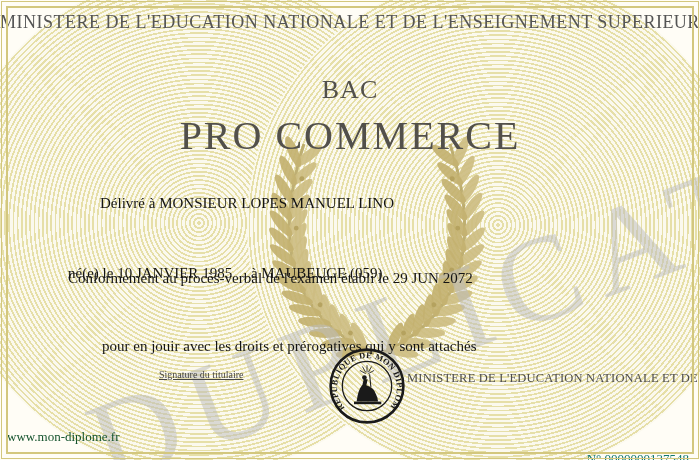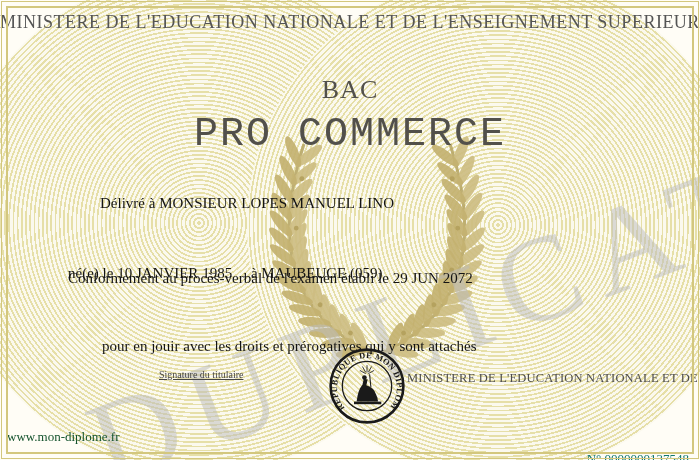--- a/index.html
+++ b/index.html
@@ -28,21 +28,21 @@
     color:var(--watermark,#bdbdbd); opacity:.52; white-space:nowrap;
     transform:rotate(-21deg); transform-origin:0 50%;
   }
 
   #header-title {
     left:0; right:0; top:12px; text-align:center;
     font-size:18px; letter-spacing:.5px; color:#545454;
   }
   .title { left:0; right:0; text-align:center; color:var(--title_text,#52504b); }
   #title-line1 { top:75px;  font-size:26px; letter-spacing:1px; }
-  #title-line2 { top:112px; font-size:40px; letter-spacing:2px;font-family:Liberation Mono, monospace; }
+  #title-line2 { top:112px; font-size:40px; letter-spacing:2px; }
 
   .body-line { font-size:15px; color:var(--body_text,#141414); white-space:pre; }
   #line-delivre  { left:68px;  top:195px;margin-left:32px; }
   #line-ne       { left:68px;  top:233px;margin-top:32px; }
   #line-conforme { left:68px;  top:270px; }
   #line-jouir    { left:102px; top:308px;margin-top:30px; }
 
   #signature-label { left:159px; top:369px; font-size:10px; color:#454545;text-decoration:underline; }
   #ministry-name   { left:407px; top:371px; font-size:12.5px; letter-spacing:.2px;
                      color:#4c4c4c; white-space:nowrap; }

